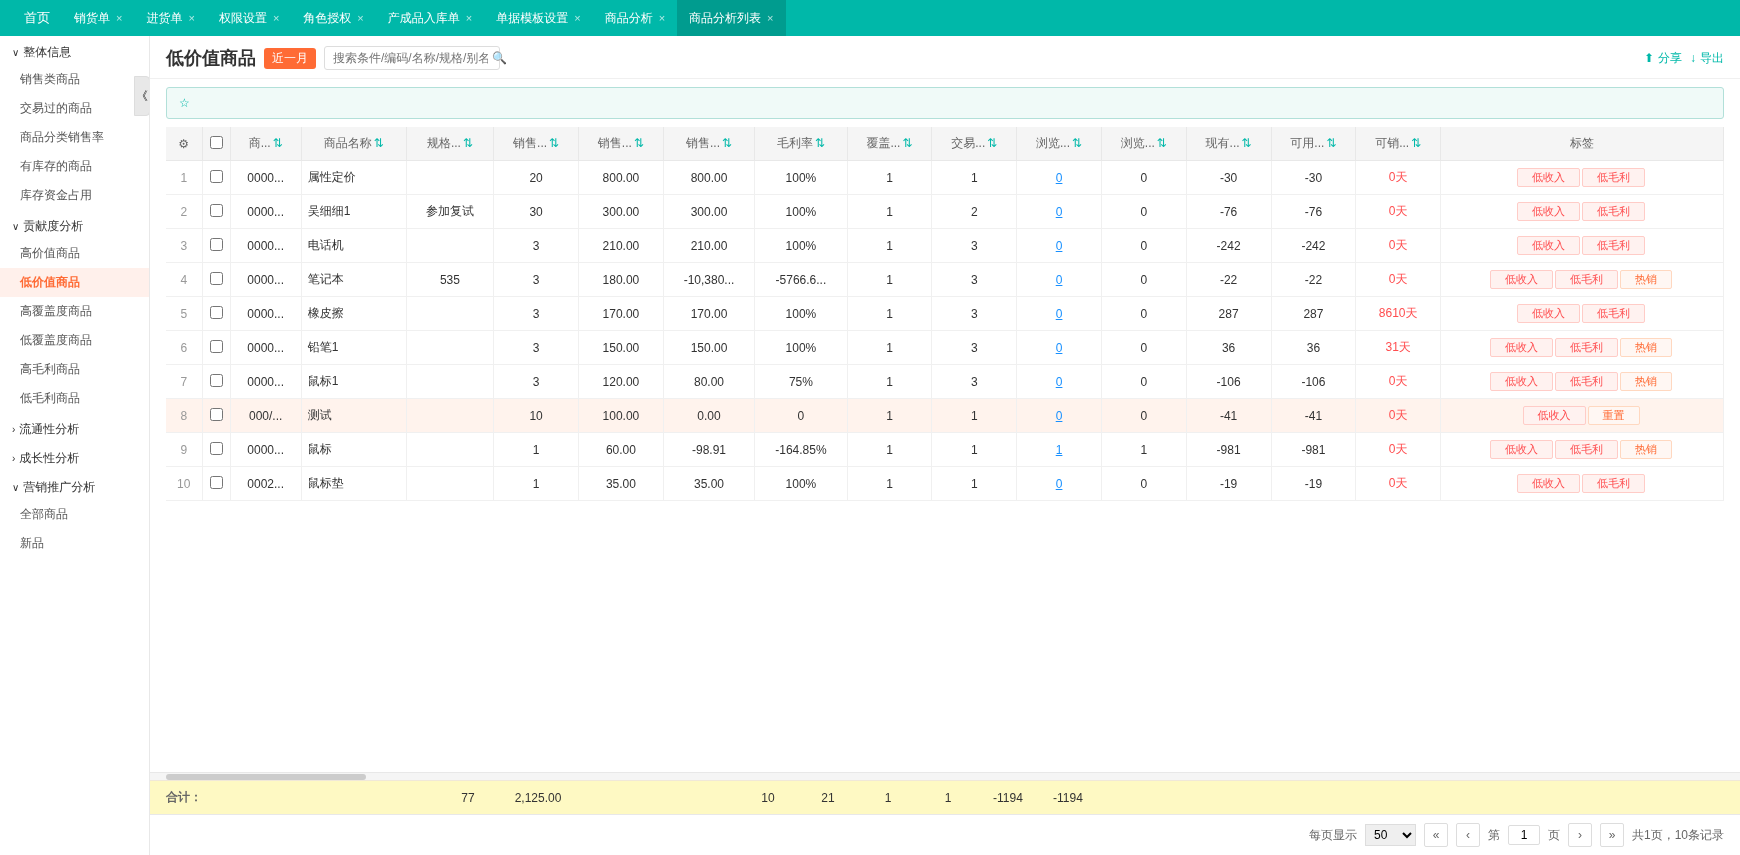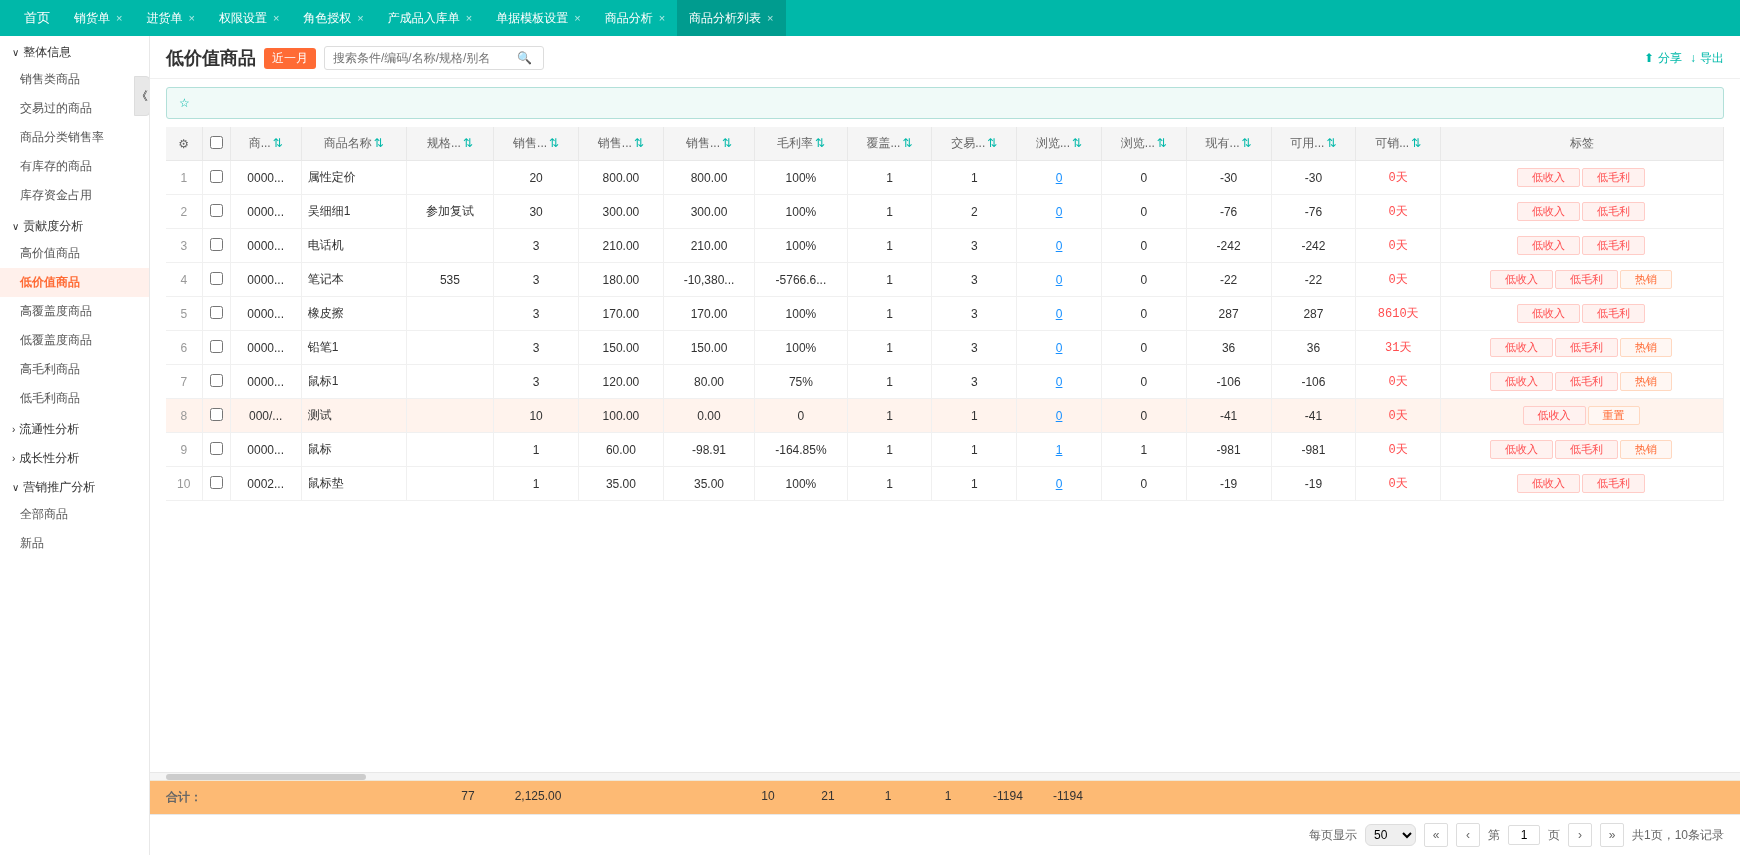--- a/index.html
+++ b/index.html
@@ -23,21 +23,21 @@
     .sidebar-item.active { background: #fff0eb; color: #ff6b35; font-weight: bold; }
     .collapse-btn { position: absolute; top: 50%; transform: translateY(-50%); right: -1px; background: #e8e8e8; border: 1px solid #ddd; width: 16px; height: 40px; display: flex; align-items: center; justify-content: center; cursor: pointer; z-index: 10; }
 
     
     .content { flex: 1; display: flex; flex-direction: column; overflow: hidden; background: #fff; }
 
     
     .content-header { padding: 10px 16px 8px; display: flex; align-items: center; gap: 8px; border-bottom: 1px solid #f0f0f0; }
     .page-title { font-size: 18px; font-weight: bold; color: #333; }
     .filter-btn { background: #ff6b35; color: #fff; border: none; border-radius: 3px; padding: 2px 8px; font-size: 12px; cursor: pointer; }
-    .search-box { border: 1px solid #ddd; border-radius: 3px; padding: 4px 8px; width: 220px; font-size: 12px; color: #999; display: flex; align-items: center; gap: 4px; }
+    .search-box { border: 1px solid #ddd; border-radius: 3px; padding: 4px 8px; width: 176px; font-size: 12px; color: #999; display: flex; align-items: center; gap: 4px; }
     .search-box input { border: none; outline: none; width: 180px; color: #999; font-size: 12px; }
     .action-btns { margin-left: auto; display: flex; gap: 8px; }
     .action-btn { display: flex; align-items: center; gap: 4px; color: #00b8a9; cursor: pointer; font-size: 12px; }
 
     
     .info-bar { background: #f0faf8; border: 1px solid #b2e0d9; margin: 8px 16px; padding: 8px 12px; border-radius: 3px; color: #555; font-size: 12px; display: flex; align-items: center; gap: 6px; }
     .info-icon { color: #00b8a9; }
 
     
     .table-wrapper { flex: 1; overflow: auto; padding: 0 16px; }
@@ -46,35 +46,35 @@
     thead th { padding: 8px 6px; border-bottom: 1px solid #e8e8e8; border-right: 1px solid #e8e8e8; color: #666; font-weight: normal; white-space: nowrap; text-align: center; position: sticky; top: 0; background: #f5f5f5; z-index: 2; }
     thead th .sort-icon { color: #00b8a9; margin-left: 2px; }
     tbody tr { background: #fff; }
     tbody tr.highlighted { background: #fff3ed; }
     tbody td { padding: 7px 6px; border-bottom: 1px solid #f0f0f0; border-right: 1px solid #f0f0f0; text-align: center; color: #333; white-space: nowrap; }
     tbody td.left { text-align: left; }
     .tag { display: inline-block; padding: 1px 14px; border-radius: 2px; font-size: 11px; margin-right: 2px; }
     .tag-red { color: #ff4d4f; border: 1px solid #ffccc7; background: #fff2f0; }
     .tag-orange { color: #ff6b35; border: 1px solid #ffd8c0; background: #fff7f3; }
     .tag-link { color: #1890ff; text-decoration: underline; cursor: pointer; }
-    .day-red { color: #ff4d4f; font-family: Liberation Mono, monospace; }
+    .day-red { color: #ff4d4f; }
     .checkbox-cell { width: 28px; }
     .row-num { color: #999; }
     .gear-icon { cursor: pointer; color: #666; }
 
     
-    .table-footer { background: #fdba74; border-top: 1px solid #f0e8d8; padding: 8px 16px; display: flex; }
+    .table-footer { background: #fef9c3; border-top: 1px solid #f0e8d8; padding: 8px 16px; display: flex; align-items: center; }
     .footer-label { color: #666; font-weight: bold; margin-right: 16px; }
     .footer-cells { display: flex; flex: 1; }
     .footer-cell { text-align: center; color: #333; }
 
     
     .pagination-bar { background: #fff; border-top: 1px solid #e8e8e8; padding: 8px 16px; display: flex; align-items: center; justify-content: flex-end; gap: 8px; }
     .pagination-label { color: #666; }
-    .page-size-select { border: 1px solid #ddd; padding: 2px 4px; border-radius: 6px; }
+    .page-size-select { border: 1px solid #ddd; padding: 2px 4px; border-radius: 0; }
     .page-btn { width: 24px; height: 24px; border: 1px solid #ddd; background: #fff; cursor: pointer; display: flex; align-items: center; justify-content: center; border-radius: 2px; color: #666; }
     .page-input { width: 32px; border: 1px solid #ddd; text-align: center; padding: 2px; border-radius: 2px; }
     .total-info { color: #666; }
 
     
     .scroll-bar { height: 8px; background: #f5f5f5; border-top: 1px solid #e8e8e8; padding: 0 16px; display: flex; align-items: center; }
     .scroll-thumb { width: 200px; height: 6px; background: #ccc; border-radius: 3px; cursor: pointer; }
   </style>
 </head>
 <body>

